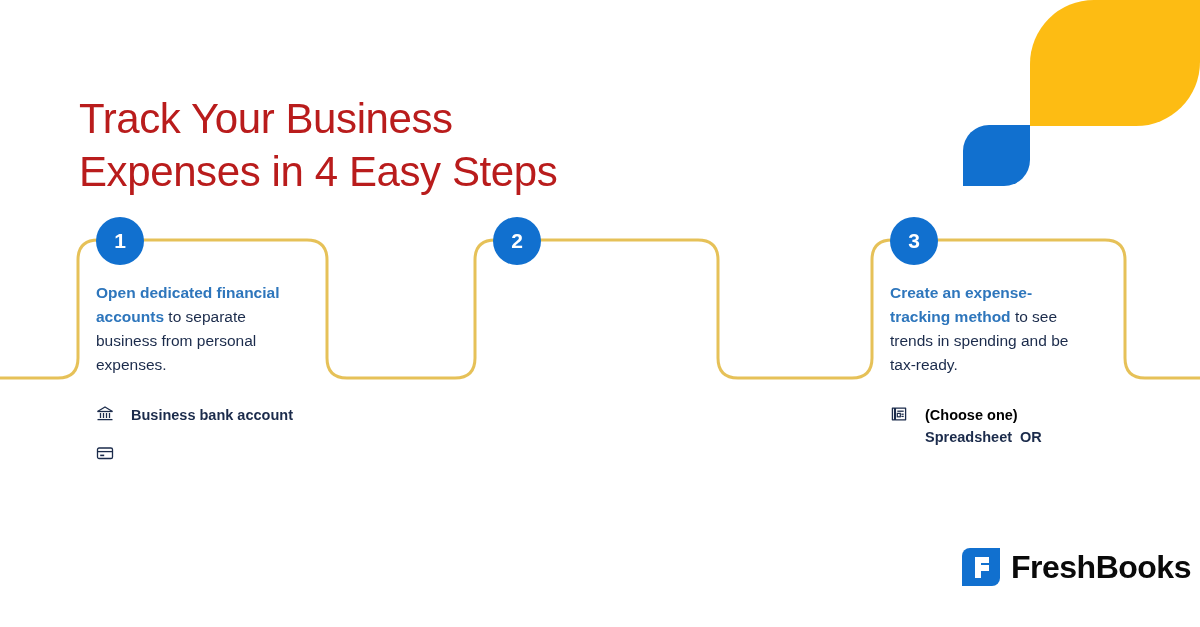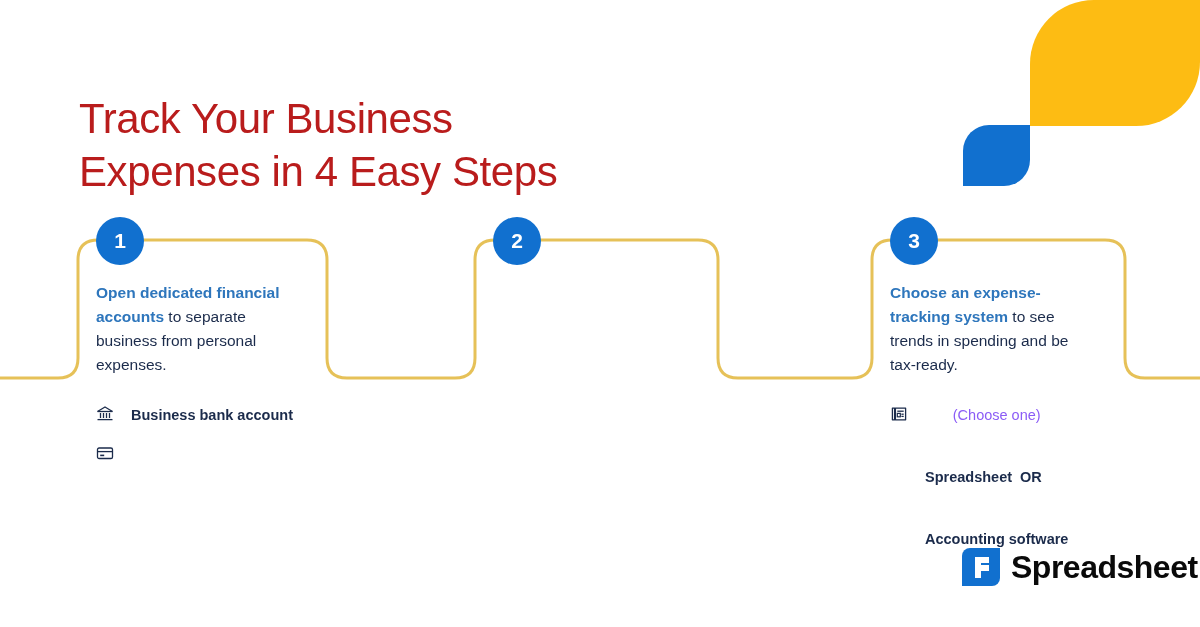--- a/index.html
+++ b/index.html
@@ -136,33 +136,31 @@
     font-size: 14.5px;
     line-height: 22px;
     color: #1B2B4B;
     font-weight: bold;
     white-space: pre-line;
   }
 
   .item-stack .lead {
     font-size: 14.5px;
     line-height: 22px;
-    color: #8b5cf6;
-    font-weight: normal;
+    color: #000000;
+    font-weight: bold;
     display: block;
-    text-align: center;
   }
   .item-stack .strong {
     font-size: 14.5px;
     line-height: 22px;
     color: #1B2B4B;
     font-weight: bold;
     display: block;
     white-space: pre;
-    margin-top: 40px;
   }
 
   
   .logo {
     position: absolute;
     left: 962px;
     top: 548px;
     display: flex;
     align-items: center;
   }
@@ -254,42 +252,41 @@
         </li>
       </ul>
     </div>
 
     <div class="step step-2">
       <div class="step-badge">2</div>
     </div>
 
     <div class="step step-3">
       <div class="step-badge">3</div>
-      <p class="step-body"><span class="hl">Choose an expense-tracking system</span><span> to see trends in spending and be tax-ready.</span></p>
+      <p class="step-body"><span class="hl">Create an expense-tracking method</span><span> to see trends in spending and be tax-ready.</span></p>
       <ul class="step-list">
         <li class="step-item">
           <span class="ico">
             <svg width="18" height="18" viewBox="0 0 18 18" fill="none" stroke="#1B2B4B" stroke-width="1.3">
               <path d="M2.4 3.2 h2.2 v11.6 h-2.2 Z" stroke-linejoin="round"></path>
               <path d="M5.4 3.2 h10.2 v11.6 h-10.2 Z" stroke-linejoin="round"></path>
               <line x1="7.3" y1="6.2" x2="13.7" y2="6.2"></line>
               <rect x="7.3" y="8.4" width="3" height="3.4" stroke-width="1.2"></rect>
               <line x1="11.4" y1="9.2" x2="13.7" y2="9.2"></line>
               <line x1="11.4" y1="11.4" x2="13.7" y2="11.4"></line>
             </svg>
           </span>
           <span class="item-stack">
             <span class="lead">(Choose one)</span>
             <span class="strong">Spreadsheet  OR</span>
-            <span class="strong">Accounting software</span>
           </span>
         </li>
       </ul>
     </div>
 
   </div>
 
   <div class="logo">
     <span class="logo-mark"></span>
-    <span class="logo-text">Spreadsheet</span>
+    <span class="logo-text">FreshBooks</span>
   </div>
 
 </div>
 
 </body></html>

